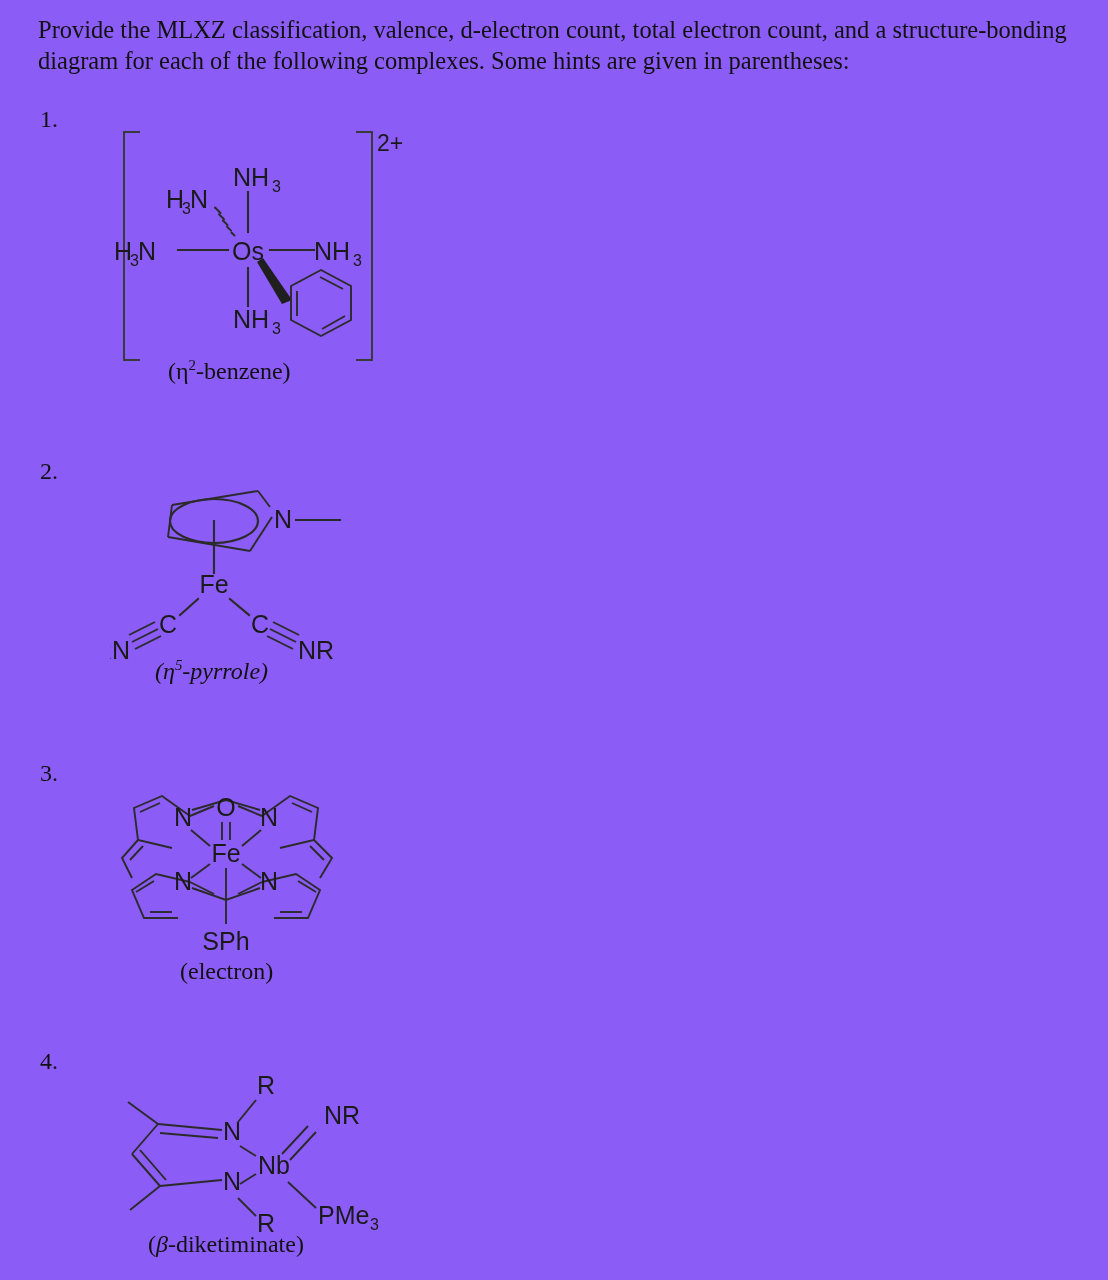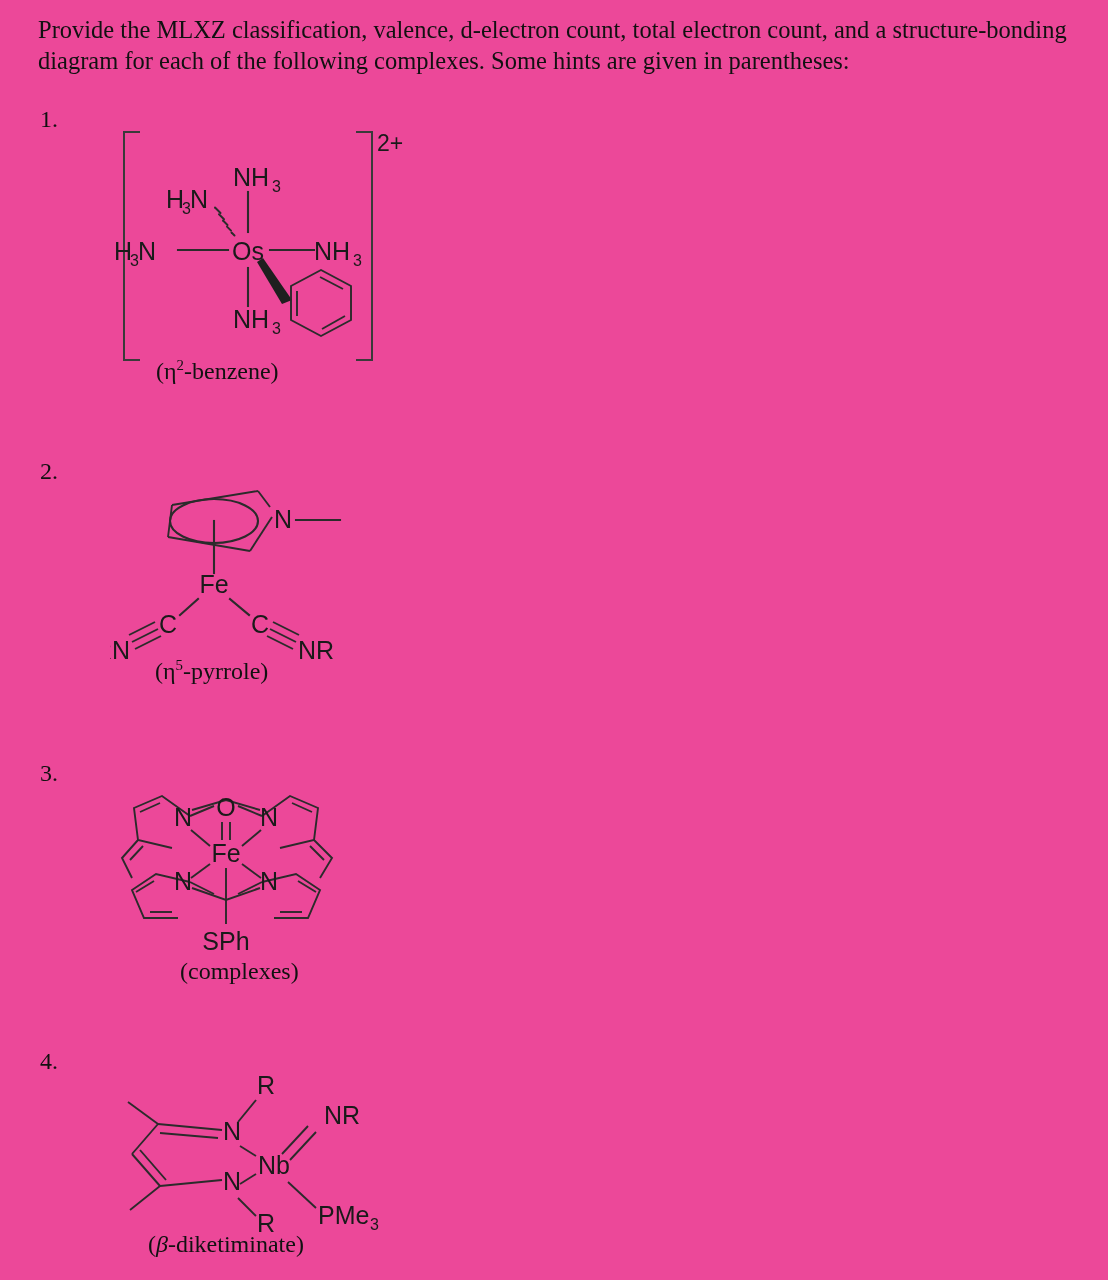--- a/index.html
+++ b/index.html
@@ -11,21 +11,21 @@
     width: 1108px;
     height: 1280px;
     position: relative;
     font-family: "Liberation Serif", serif;
     color: #1a1a1a;
     overflow: hidden;
   }
   .page {
     position: absolute;
     inset: 0;
-    background: #ec4899;
+    background: #8b5cf6;
   }
   .prompt {
     position: absolute;
     left: 38px;
     top: 14px;
     width: 1040px;
     font-family: "Liberation Serif", serif;
     font-size: 24.5px;
     line-height: 1.28;
     color: #111111;
@@ -174,21 +174,21 @@
         <text class="sub" x="253" y="146">3</text>
       </g>
 
       <g>
         <text class="atom" x="133" y="208">NH</text>
         <text class="sub" x="172" y="214">3</text>
       </g>
     </svg>
   </div>
 
-  <div class="caption" style="left:156px; top:358px;">
+  <div class="caption" style="left:168px; top:358px;">
     <span>(η</span><sup>2</sup><span>-benzene)</span>
   </div>
 
   <div class="item-number" style="left:40px; top:458px;">2.</div>
 
   <div class="item" style="left:110px; top:475px;">
     <svg width="290" height="185" viewBox="0 0 290 185">
 
       <g>
 
@@ -226,21 +226,21 @@
         <line class="bond-thin" x1="163" y1="147" x2="189" y2="160" stroke-width="1.9"></line>
         <line class="bond-thin" x1="160" y1="154" x2="186" y2="167" stroke-width="1.9"></line>
         <line class="bond-thin" x1="157" y1="161" x2="183" y2="174" stroke-width="1.9"></line>
       </g>
 
       <text class="atom" x="-16" y="184">RN</text>
       <text class="atom" x="188" y="184">NR</text>
     </svg>
   </div>
 
-  <div class="caption" style="left:155px; top:658px;">
+  <div class="caption" style="left:155px; top:658px;font-style:italic;">
     <span>(η</span><sup>5</sup><span>-pyrrole)</span>
   </div>
 
   <div class="item-number" style="left:40px; top:760px;">3.</div>
 
   <div class="item" style="left:110px; top:778px;">
     <svg width="290" height="180" viewBox="0 0 290 180">
 
       <g>
         <path class="bond-thin" d="M 80 38 L 52 18 L 24 30 L 28 62 L 62 70"></path>
@@ -306,21 +306,21 @@
         <line class="bond-thin" x1="112" y1="62" x2="112" y2="44" stroke-width="2"></line>
         <line class="bond-thin" x1="120" y1="62" x2="120" y2="44" stroke-width="2"></line>
       </g>
       <text class="atom" x="116" y="38" text-anchor="middle">O</text>
 
       <line class="bond-thin" x1="116" y1="90" x2="116" y2="146"></line>
       <text class="atom" x="116" y="172" text-anchor="middle">SPh</text>
     </svg>
   </div>
 
-  <div class="caption" style="left:180px; top:958px;">(complexes)</div>
+  <div class="caption" style="left:180px; top:958px;">(electron)</div>
 
   <div class="item-number" style="left:40px; top:1048px;">4.</div>
 
   <div class="item" style="left:110px; top:1068px;">
     <svg width="290" height="165" viewBox="0 0 290 165">
 
       <g>
 
         <line class="bond-thin" x1="18" y1="34" x2="48" y2="56"></line>
 

